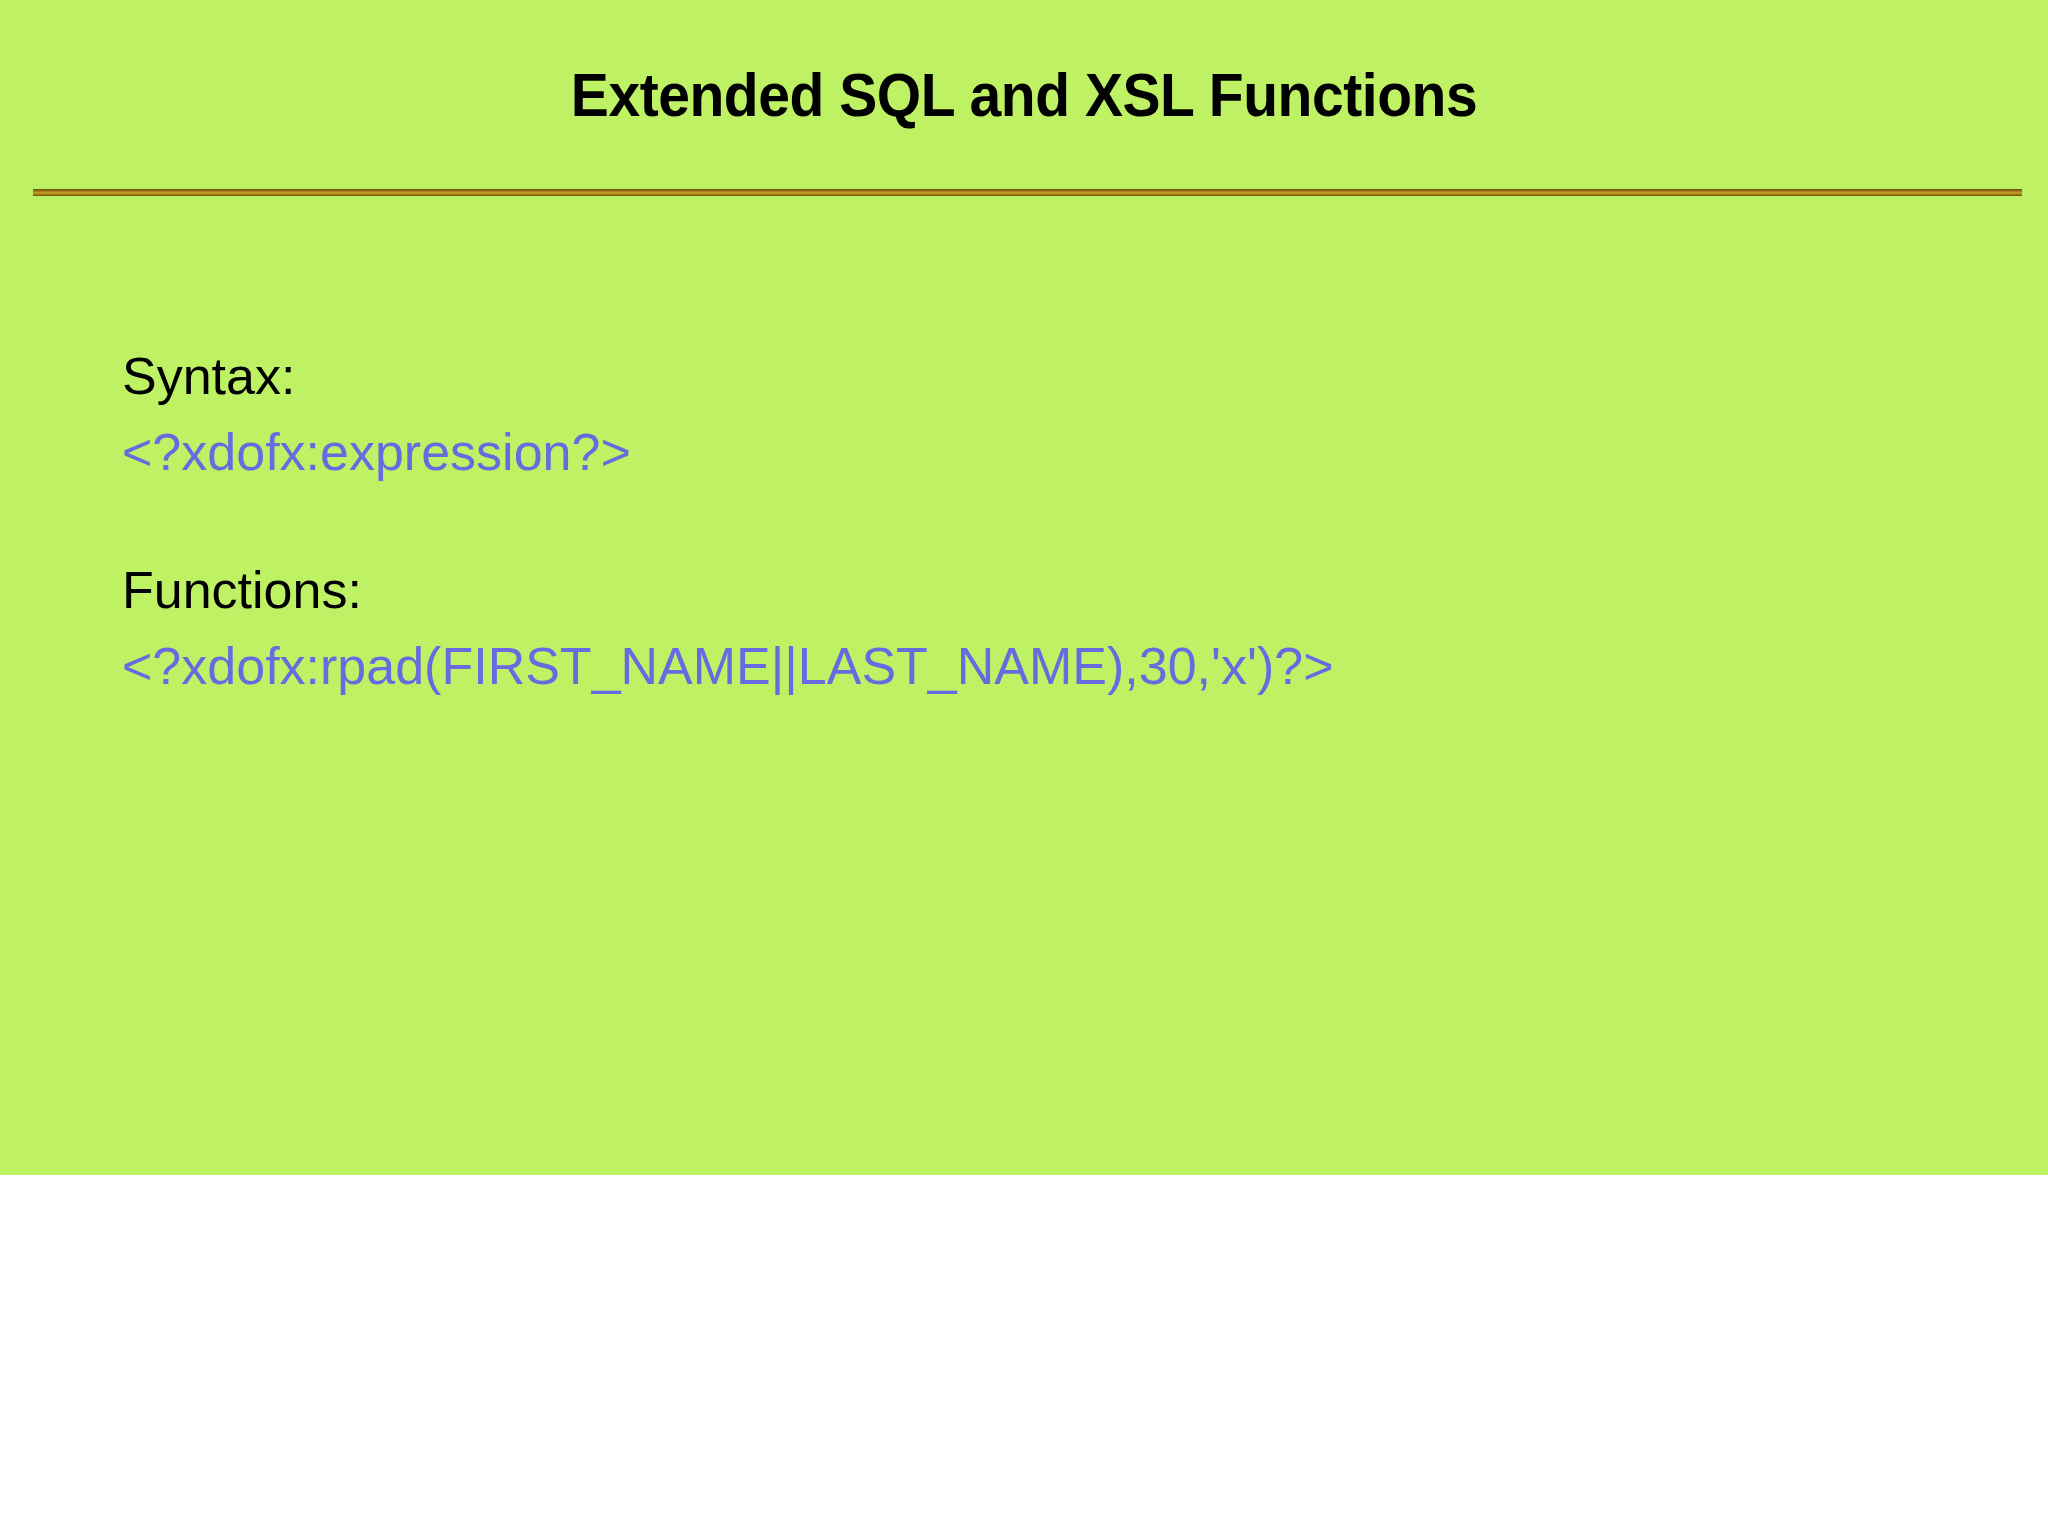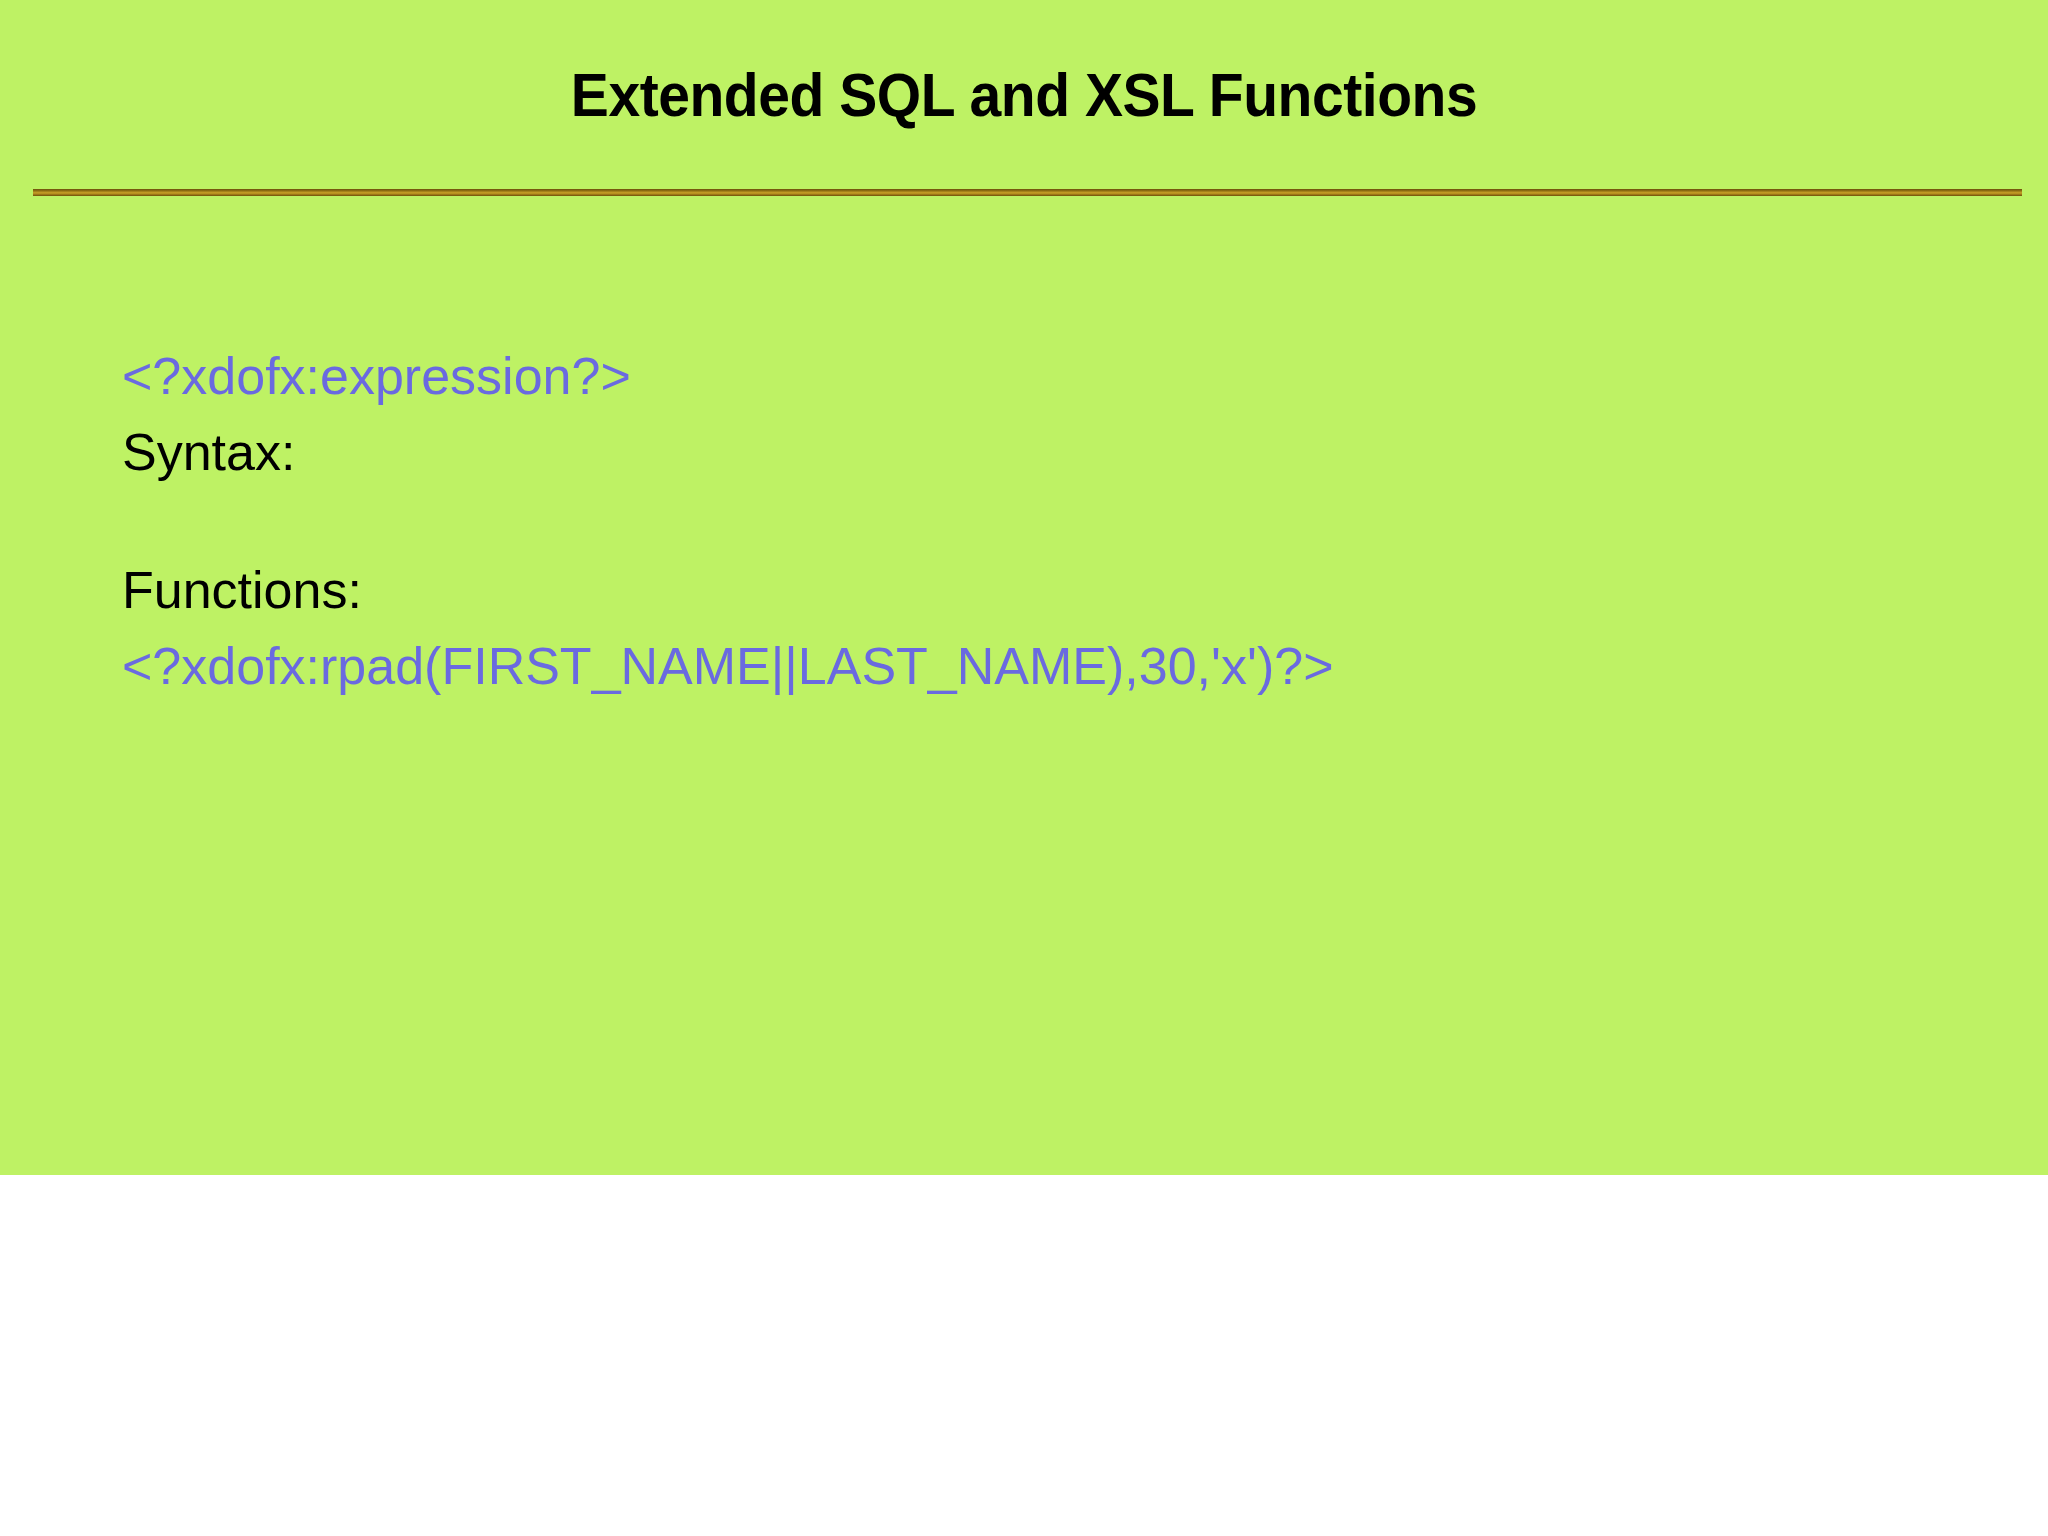--- a/index.html
+++ b/index.html
@@ -91,23 +91,23 @@
 <body>
 
 <div class="slide">
 
   <div class="slide-title">Extended SQL and XSL Functions</div>
 
   <div class="rule rule-top"></div>
 
   <div class="body-block">
 
+    <div class="line label">Syntax:</div>
+
     <div class="line code">&lt;?xdofx:expression?&gt;</div>
-
-    <div class="line label">Syntax:</div>
 
     <div class="line spacer">&nbsp;</div>
 
     <div class="line label">Functions:</div>
 
     <div class="line code">&lt;?xdofx:rpad(FIRST_NAME||LAST_NAME),30,'x')?&gt;</div>
 
 
 
 

